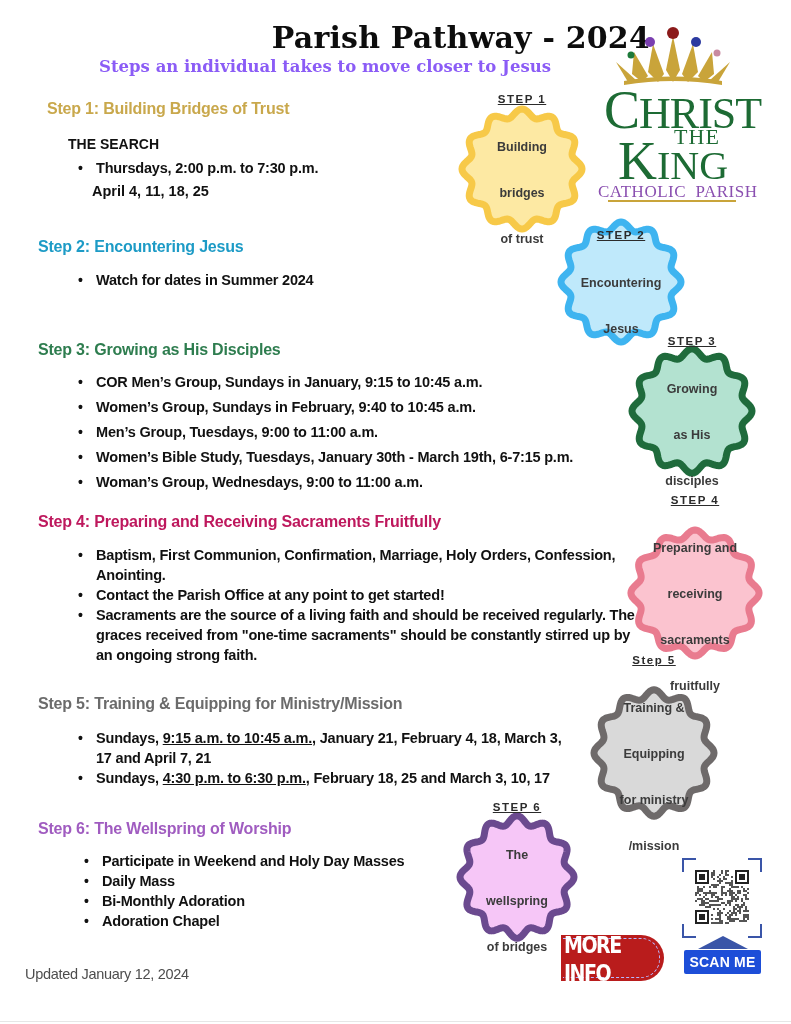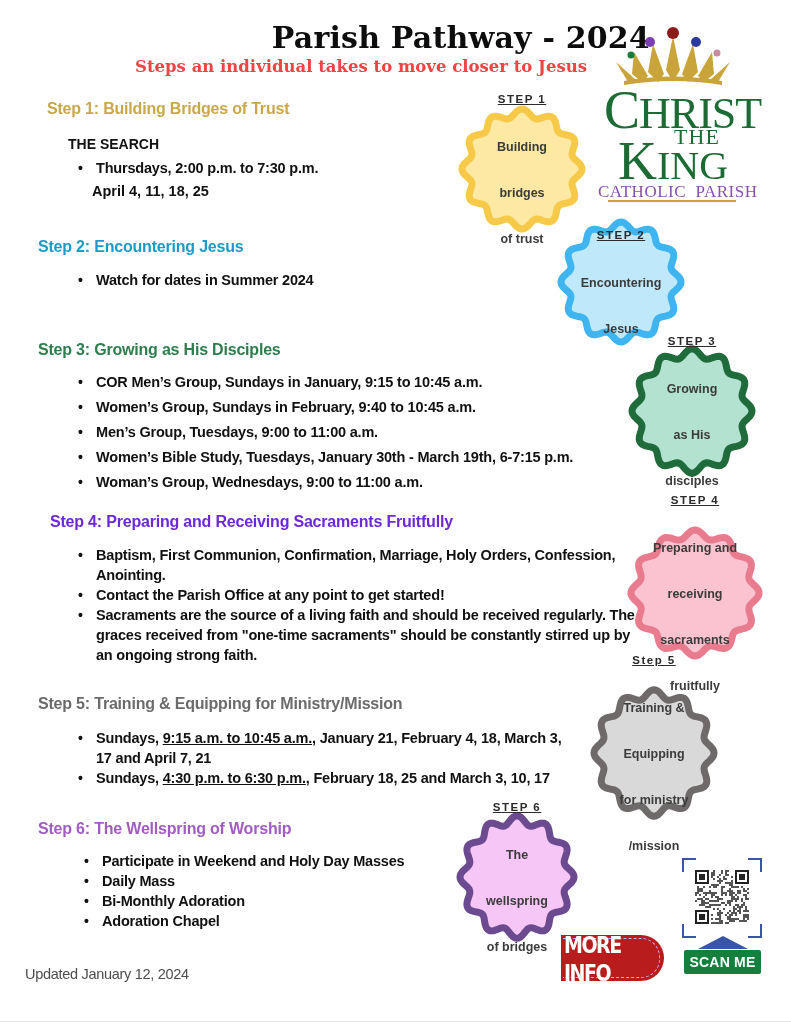--- a/index.html
+++ b/index.html
@@ -1,19 +1,19 @@
 <!DOCTYPE html>
 <html><head>
 <meta charset="utf-8">
 <style>
   html, body { margin: 0; padding: 0; background: #ffffff; }
   body { width: 791px; height: 1024px; position: relative; overflow: hidden; font-family: "Liberation Sans", sans-serif; color: #111; }
   .page-bottom-line { position: absolute; left: 0; top: 1021px; width: 791px; height: 1px; background: #e6e6e6; }
   .title { position: absolute; left: 0; width: 650px; text-align: right; top: 20px; font-family: "DejaVu Serif", serif; font-weight: bold; font-size: 30px; letter-spacing: 0.2px; color: #0d0d0d; }
-  .subtitle { position: absolute; left: 0; width: 650px; text-align: center; top: 57px; font-family: "DejaVu Serif", serif; font-weight: bold; font-size: 16.5px; color: #ef4444; margin-left: 36px; }
+  .subtitle { position: absolute; left: 0; width: 650px; text-align: center; top: 57px; font-family: "DejaVu Serif", serif; font-weight: bold; font-size: 16.5px; color: #8b5cf6; }
   .logo { position: absolute; left: 598px; top: 26px; width: 150px; height: 180px; }
   .logo .christ { position: absolute; left: 6px; top: 62px; width: 138px; text-align: center; font-family: "Liberation Serif", serif; color: #1d6b34; font-size: 44px; line-height: 44px; letter-spacing: -1px; }
   .logo .christ .big { font-size: 54px; }
   .logo .the { position: absolute; left: 6px; top: 101px; width: 138px; text-align: center; font-family: "Liberation Serif", serif; color: #1d6b34; font-size: 22px; line-height: 22px; letter-spacing: 1px; }
   .logo .king { position: absolute; left: 6px; top: 108px; width: 138px; text-align: center; font-family: "Liberation Serif", serif; color: #1d6b34; font-size: 40px; line-height: 54px; }
   .logo .king .big { font-size: 54px; }
   .logo .parish { position: absolute; left: 0; top: 156px; width: 150px; text-align: center; font-family: "Liberation Serif", serif; color: #8a4fb0; font-size: 17px; letter-spacing: 0.5px; }
   .logo .rule { position: absolute; left: 10px; top: 174px; width: 128px; height: 2px; background: #c9a43a; }
   .step-heading { position: absolute; font-family: "Liberation Sans", sans-serif; font-weight: bold; font-size: 16px; letter-spacing: -0.2px; }
   .sub-heading { position: absolute; font-weight: bold; font-size: 14px; }
@@ -26,21 +26,21 @@
   .badge svg { position: absolute; left: 0; top: 0; }
   .badge .btext { position: absolute; left: 0; top: 0; width: 100%; height: 100%; display: flex; flex-direction: column; align-items: center; justify-content: center; text-align: center; font-family: "Liberation Sans", sans-serif; font-weight: bold; color: #3b3b3b; font-size: 12.5px; line-height: 18px; gap: 28px; }
   .badge .btag { text-decoration: underline; letter-spacing: 1.5px; font-size: 11.5px; margin-bottom: 2px; color: #2b2b2b; }
   .updated { position: absolute; left: 25px; top: 966px; font-size: 14.5px; color: #4d4d4d; letter-spacing: -0.3px; }
   .more-info { position: absolute; left: 561px; top: 935px; width: 103px; height: 46px; background: #b91c1c; border-radius: 0 23px 23px 0; box-sizing: border-box; display: flex; align-items: center; justify-content: flex-start; padding-left: 3px; }
   .more-info::after { content: ""; position: absolute; left: 2px; top: 3px; right: 4px; bottom: 3px; border: 1.5px dashed #b8b8ff; border-left: none; border-radius: 0 19px 19px 0; }
   .more-info span { color: #ffffff; font-family: "DejaVu Sans", sans-serif; font-weight: bold; font-size: 19px; letter-spacing: -1.5px; transform: scaleY(1.25); display: inline-block; position: relative; z-index: 1; }
   .qr-wrap { position: absolute; left: 682px; top: 858px; width: 80px; height: 80px; }
   .qr-corner { position: absolute; width: 12px; height: 12px; border-color: #3a55a8; border-style: solid; border-width: 0; }
   .scan-arrow { position: absolute; left: 698px; top: 936px; width: 0; height: 0; border-left: 25px solid transparent; border-right: 25px solid transparent; border-bottom: 13px solid #3a55a8; }
-  .scan-me { position: absolute; left: 684px; top: 950px; width: 77px; height: 24px; background: #15803d; border-radius: 2px; color: #fff; font-weight: bold; font-size: 14px; display: flex; align-items: center; justify-content: center; letter-spacing: 0.2px; }
+  .scan-me { position: absolute; left: 684px; top: 950px; width: 77px; height: 24px; background: #1d4ed8; border-radius: 2px; color: #fff; font-weight: bold; font-size: 14px; display: flex; align-items: center; justify-content: center; letter-spacing: 0.2px; }
 </style>
 </head>
 <body>
 
 <div class="title">Parish Pathway - 2024</div>
 <div class="subtitle">Steps an individual takes to move closer to Jesus</div>
 
 <div class="logo">
   <svg width="150" height="62" viewBox="0 0 150 62" style="position:absolute;left:0;top:0;">
     <g fill="#c9a43a">
@@ -80,21 +80,21 @@
 
 <div class="step-heading" style="left:38px;top:341px;color:#2e7d4f;">Step 3: Growing as His Disciples</div>
 <ul class="bullets spaced" style="left:76px;top:372px;width:580px;">
   <li>COR Men’s Group, Sundays in January, 9:15 to 10:45 a.m.</li>
   <li>Women’s Group, Sundays in February, 9:40 to 10:45 a.m.</li>
   <li>Men’s Group, Tuesdays, 9:00 to 11:00 a.m.</li>
   <li>Women’s Bible Study, Tuesdays, January 30th - March 19th, 6-7:15 p.m.</li>
   <li>Woman’s Group, Wednesdays, 9:00 to 11:00 a.m.</li>
 </ul>
 
-<div class="step-heading" style="left:50px;top:513px;color:#6d28d9;">Step 4: Preparing and Receiving Sacraments Fruitfully</div>
+<div class="step-heading" style="left:38px;top:513px;color:#be185d;">Step 4: Preparing and Receiving Sacraments Fruitfully</div>
 <ul class="bullets" style="left:76px;top:545px;width:560px;line-height:20px;">
   <li>Baptism, First Communion, Confirmation, Marriage, Holy Orders, Confession, Anointing.</li>
   <li>Contact the Parish Office at any point to get started!</li>
   <li>Sacraments are the source of a living faith and should be received regularly. The graces received from "one-time sacraments" should be constantly stirred up by an ongoing strong faith.</li>
 </ul>
 
 <div class="step-heading" style="left:38px;top:695px;color:#6b6b6b;">Step 5: Training &amp; Equipping for Ministry/Mission</div>
 <ul class="bullets" style="left:76px;top:728px;width:490px;">
   <li><span>Sundays, </span><span class="u">9:15 a.m. to 10:45 a.m.</span><span>, January 21, February 4, 18, March 3, 17  and April 7, 21</span></li>
   <li><span>Sundays, </span><span class="u">4:30 p.m. to 6:30 p.m.</span><span>, February 18,  25 and March 3, 10, 17</span></li>

